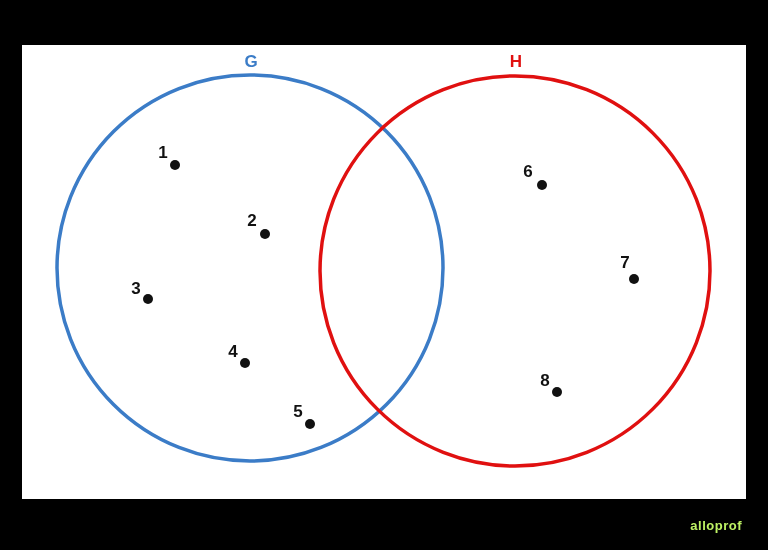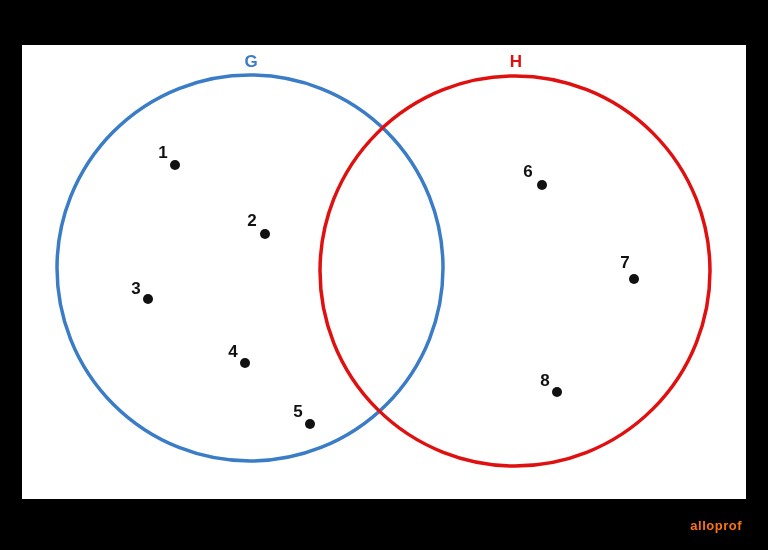--- a/index.html
+++ b/index.html
@@ -78,14 +78,14 @@
         <circle cx="310" cy="424" r="5" fill="#111111"></circle>
         <text x="298" y="417" fill="#111111" text-anchor="middle" class="point-label">5</text>
         <circle cx="542" cy="185" r="5" fill="#111111"></circle>
         <text x="528" y="177" fill="#111111" text-anchor="middle" class="point-label">6</text>
         <circle cx="634" cy="279" r="5" fill="#111111"></circle>
         <text x="625" y="268" fill="#111111" text-anchor="middle" class="point-label">7</text>
         <circle cx="557" cy="392" r="5" fill="#111111"></circle>
         <text x="545" y="386" fill="#111111" text-anchor="middle" class="point-label">8</text>
       </g>
   </svg>
-  <div class="watermark" style="color: #f97316;">alloprof</div>
+  <div class="watermark" style="color: #bef264;">alloprof</div>
 </div>
 
 </body></html>

